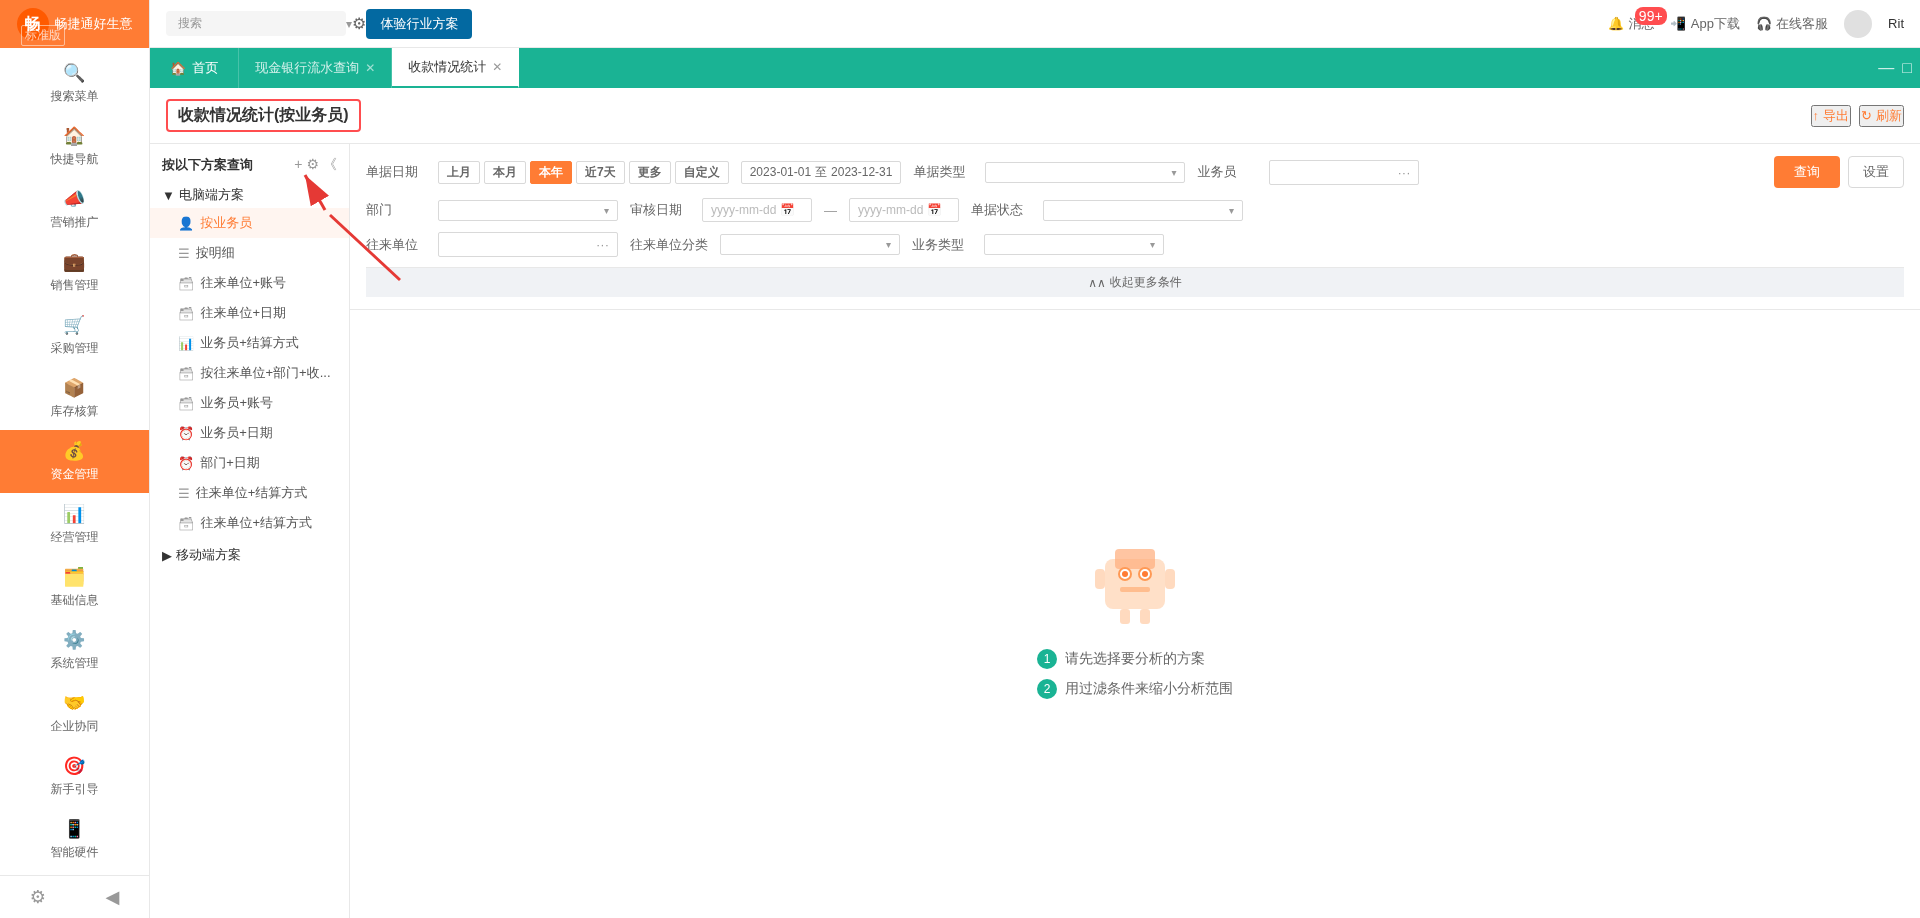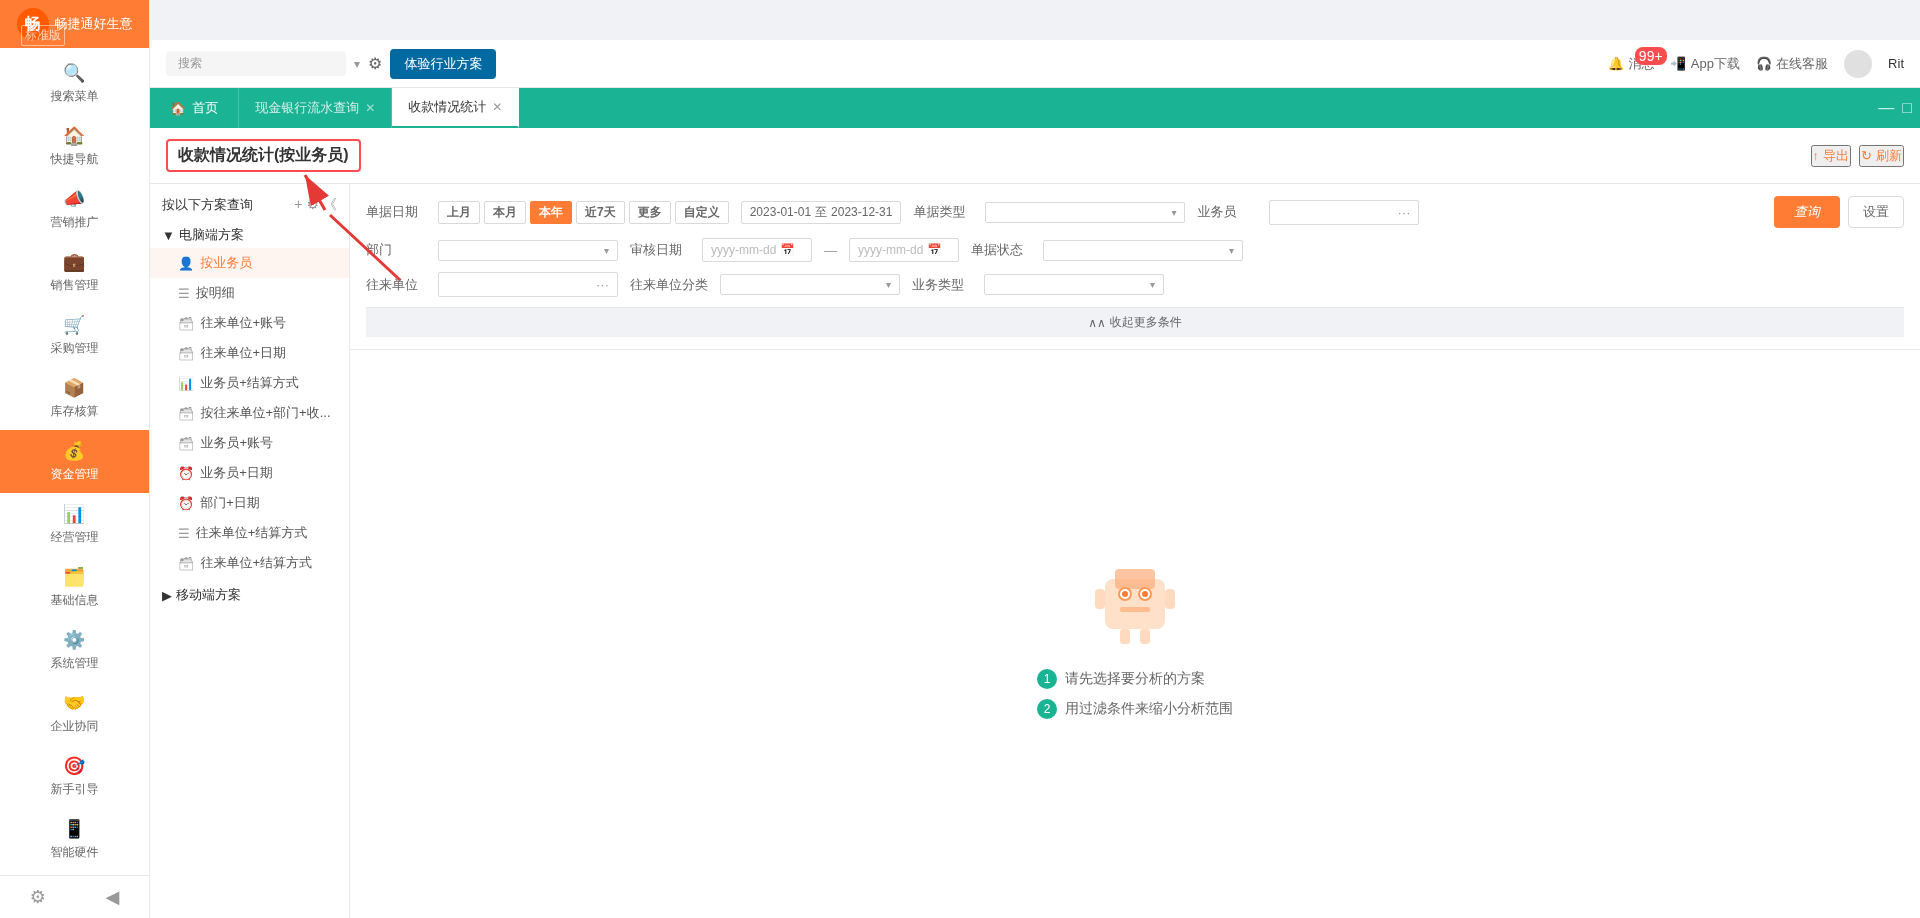--- a/index.html
+++ b/index.html
@@ -22,21 +22,21 @@
     .sidebar-item .s-icon { font-size: 18px; margin-bottom: 4px; }
     .sidebar-item .s-label { font-size: 12px; }
     .sidebar-item-special { display: flex; flex-direction: column; align-items: center; padding: 10px 8px; cursor: pointer; color: #fff; background: #ff7c34; transition: all 0.2s; }
     .sidebar-item-special .s-icon { font-size: 18px; margin-bottom: 4px; }
     .sidebar-item-special .s-label { font-size: 12px; }
 
     .sidebar-footer { padding: 10px 0; border-top: 1px solid #e8e8e8; display: flex; justify-content: space-around; }
     .sidebar-footer-item { color: #999; cursor: pointer; font-size: 18px; }
 
     
-    .top-bar { height: 48px; background: #fff; display: flex; align-items: center; padding: 0 16px; border-bottom: 1px solid #e8e8e8; gap: 8px; margin-top: 40px; }
+    .top-bar { height: 48px; background: #fff; display: flex; align-items: center; padding: 0 16px; border-bottom: 1px solid #e8e8e8; gap: 0; }
     .top-bar-search { background: #f5f5f5; border-radius: 4px; padding: 4px 12px; color: #999; font-size: 12px; width: 180px; }
     .top-bar-arrow { color: #999; font-size: 12px; cursor: pointer; }
     .top-bar-gear { color: #666; font-size: 16px; cursor: pointer; }
     .top-bar-trial-btn { background: #0369a1; color: #fff; border: none; border-radius: 4px; padding: 6px 14px; font-size: 13px; cursor: pointer; }
     .top-bar-right { margin-left: auto; display: flex; align-items: center; gap: 16px; }
     .top-bar-notice { display: flex; align-items: center; gap: 4px; color: #666; font-size: 13px; cursor: pointer; position: relative; }
     .badge { background: #ff4d4f; color: #fff; font-size: 14px; border-radius: 8px; padding: 1px 4px; position: absolute; top: -8px; right: -12px; }
     .top-bar-app { display: flex; align-items: center; gap: 4px; color: #666; font-size: 13px; cursor: pointer; }
     .top-bar-service { display: flex; align-items: center; gap: 4px; color: #666; font-size: 13px; cursor: pointer; }
     .top-bar-user { width: 28px; height: 28px; background: #e0e0e0; border-radius: 50%; }
@@ -57,21 +57,21 @@
     .page-header-right { margin-left: auto; display: flex; gap: 8px; }
     .export-btn { color: #ff7c34; font-size: 13px; cursor: pointer; display: flex; align-items: center; gap: 4px; }
     .refresh-btn { color: #ff7c34; font-size: 13px; cursor: pointer; display: flex; align-items: center; gap: 4px; }
 
     
     .content-area { flex: 1; display: flex; overflow: hidden; }
     
     
     .left-panel { width: 200px; background: #fff; border-right: 1px solid #e8e8e8; padding: 12px 0; overflow-y: auto; flex-shrink: 0; }
     .left-panel-header { display: flex; align-items: center; justify-content: space-between; padding: 0 12px 8px; font-size: 13px; color: #333; }
-    .left-panel-title { font-weight: 400; }
+    .left-panel-title { font-weight: 700; }
     .left-panel-actions { display: flex; gap: 4px; }
     .lp-action-btn { color: #999; cursor: pointer; font-size: 14px; }
 
     .scheme-group { margin-bottom: 4px; }
     .scheme-group-header { display: flex; align-items: center; padding: 4px 12px; cursor: pointer; color: #333; font-size: 13px; gap: 4px; }
 
     .scheme-item { display: flex; align-items: center; padding: 6px 12px 6px 28px; cursor: pointer; color: #555; font-size: 13px; gap: 6px; }
     .scheme-item.active { color: #ff7c34; background: #fff5f0; }
     .scheme-item .si-icon { font-size: 13px; color: #999; }
     .scheme-item.active .si-icon { color: #ff7c34; }
@@ -84,21 +84,21 @@
     .filter-date-group { display: flex; align-items: center; gap: 4px; }
     .date-quick-btn { padding: 2px 8px; font-size: 12px; color: #666; cursor: pointer; border: 1px solid #d9d9d9; border-radius: 2px; background: #fff; font-weight: bold; }
     .date-quick-btn.active { background: #ff7c34; color: #fff; border-color: #ff7c34; }
     .date-range { display: flex; align-items: center; gap: 4px; font-size: 12px; color: #666; border: 1px solid #d9d9d9; border-radius: 2px; padding: 2px 8px; background: #fff; cursor: pointer; }
     .filter-select { display: flex; align-items: center; border: 1px solid #d9d9d9; border-radius: 2px; padding: 4px 8px; background: #fff; cursor: pointer; min-width: 150px; justify-content: space-between; font-size: 13px; color: #999; }
     .filter-select .arrow { color: #999; font-size: 10px; }
     .filter-date-input { border: 1px solid #d9d9d9; border-radius: 2px; padding: 4px 8px; background: #fff; font-size: 12px; color: #bbb; min-width: 110px; display: flex; align-items: flex-end; gap: 4px; }
     .filter-dash { color: #999; }
     .filter-dots { color: #999; cursor: pointer; }
     .filter-row-actions { margin-left: auto; display: flex; gap: 8px; }
-    .query-btn { background: #ff7c34; color: #fff; border: none; border-radius: 4px; padding: 6px 20px; font-size: 13px; cursor: pointer; font-style: italic; }
+    .query-btn { background: #ff7c34; color: #fff; border: none; border-radius: 4px; padding: 6px 20px; font-size: 13px; cursor: pointer; }
     .set-btn { background: #fff; color: #666; border: 1px solid #d9d9d9; border-radius: 4px; padding: 6px 14px; font-size: 13px; cursor: pointer; }
     .collapse-btn { display: flex; align-items: center; justify-content: center; padding: 6px; color: #666; font-size: 12px; cursor: pointer; gap: 4px; background: #f0f2f5; border-top: 1px solid #e8e8e8; }
 
     
     .empty-area { flex: 1; display: flex; flex-direction: column; align-items: center; justify-content: center; background: #fff; margin: 0; padding: 40px; }
     .empty-icon { width: 120px; height: 100px; margin-bottom: 20px; }
     .empty-steps { display: flex; flex-direction: column; gap: 10px; }
     .empty-step { display: flex; align-items: center; gap: 8px; color: #666; font-size: 14px; }
     .step-num { width: 20px; height: 20px; border-radius: 50%; background: #1ab394; color: #fff; font-size: 12px; display: flex; align-items: center; justify-content: center; flex-shrink: 0; }
 

